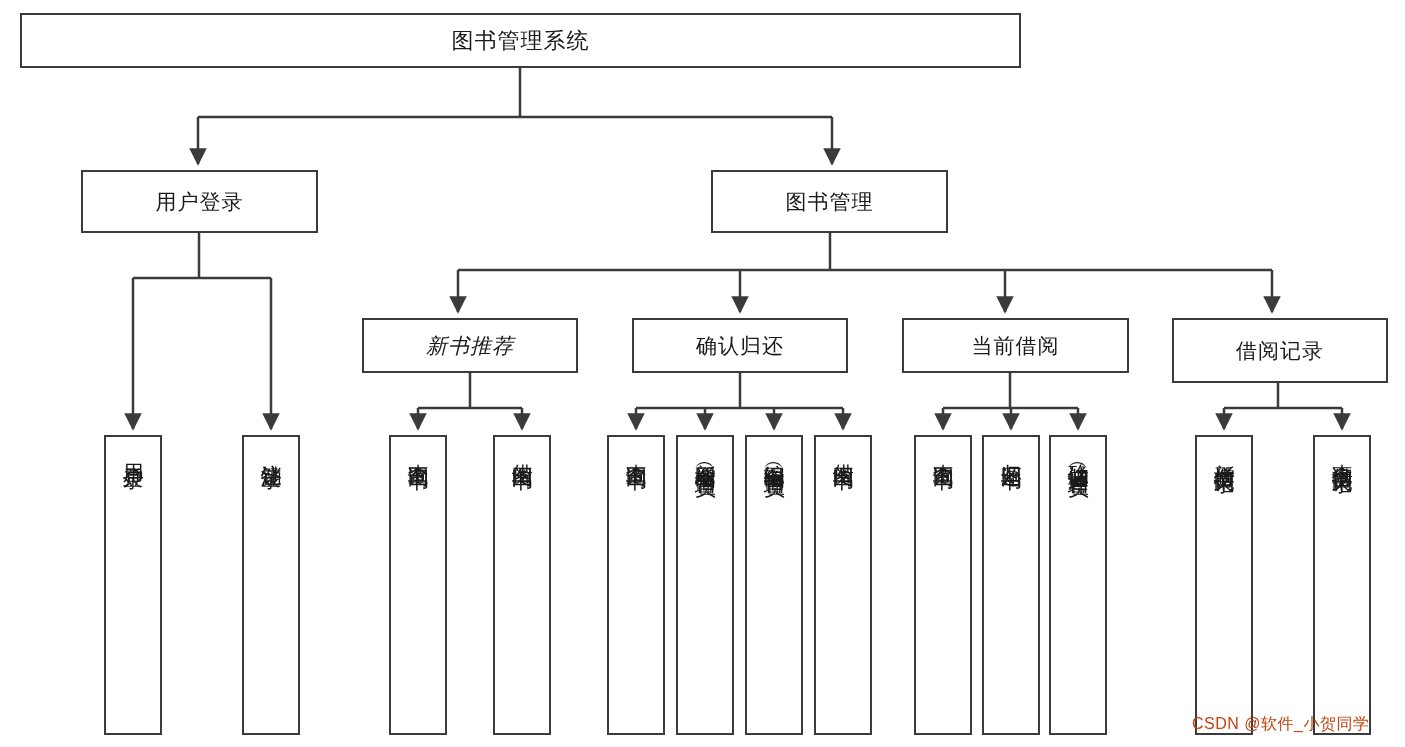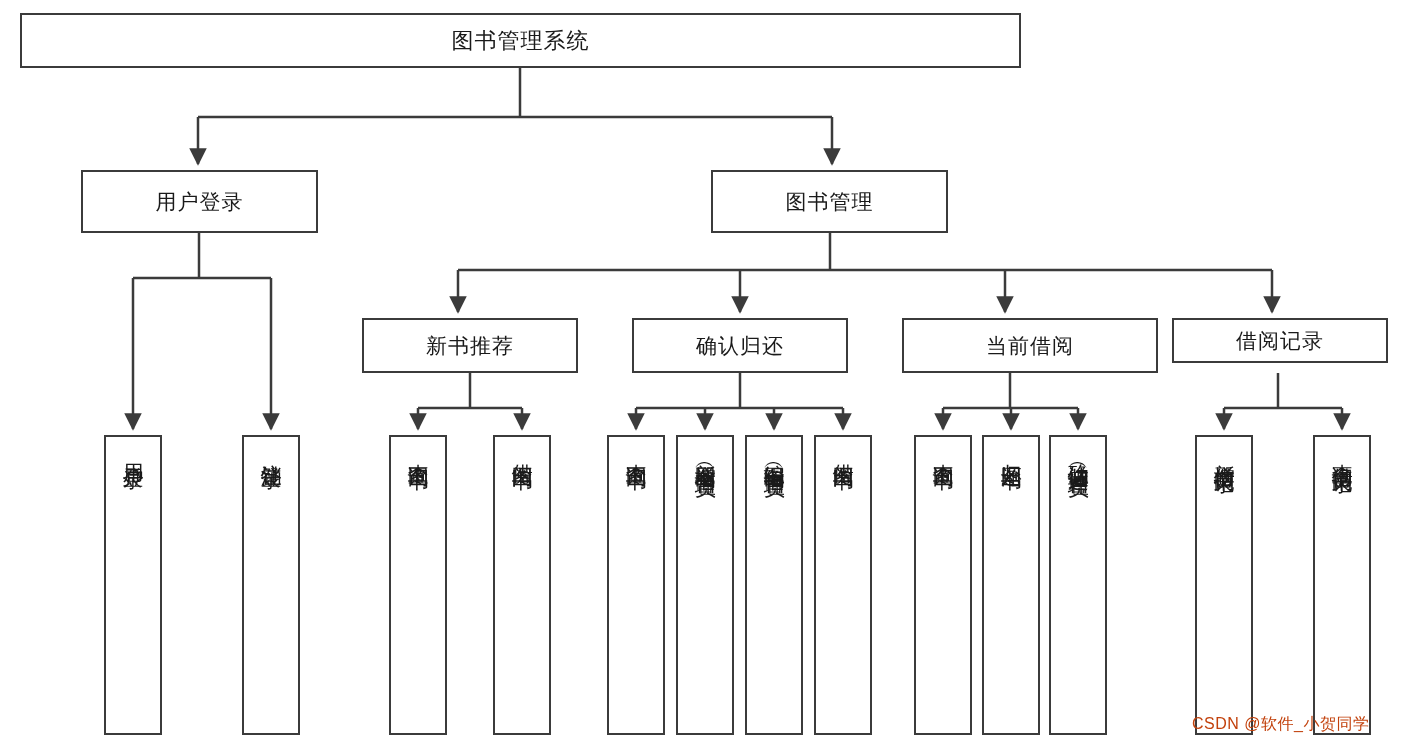--- a/index.html
+++ b/index.html
@@ -127,30 +127,30 @@
     <span>图书管理系统</span>
   </div>
 
   <div class="node horiz" style="left:81px; top:170px; width:237px; height:63px;">
     <span>用户登录</span>
   </div>
   <div class="node horiz" style="left:711px; top:170px; width:237px; height:63px;">
     <span>图书管理</span>
   </div>
 
-  <div class="node horiz" style="left:362px; top:318px; width:216px; height:55px;">
+  <div class="node horiz" style="left:362px; top:318px; width:216px; height:55px;font-style:italic;">
     <span>新书推荐</span>
   </div>
   <div class="node horiz" style="left:632px; top:318px; width:216px; height:55px;">
     <span>确认归还</span>
   </div>
-  <div class="node horiz" style="left:902px; top:318px; width:256px; height:55px;">
+  <div class="node horiz" style="left:902px; top:318px; width:227px; height:55px;">
     <span>当前借阅</span>
   </div>
-  <div class="node horiz" style="left:1172px; top:318px; width:216px; height:45px;text-align:center;">
+  <div class="node horiz" style="left:1172px; top:318px; width:216px; height:65px;text-align:center;">
     <span>借阅记录</span>
   </div>
 
   <div class="node leaf" style="left:104px; top:435px; width:58px; height:300px;">
     <span class="vtext">用户登录</span>
   </div>
   <div class="node leaf" style="left:242px; top:435px; width:58px; height:300px;">
     <span class="vtext">注销登录</span>
   </div>
 

